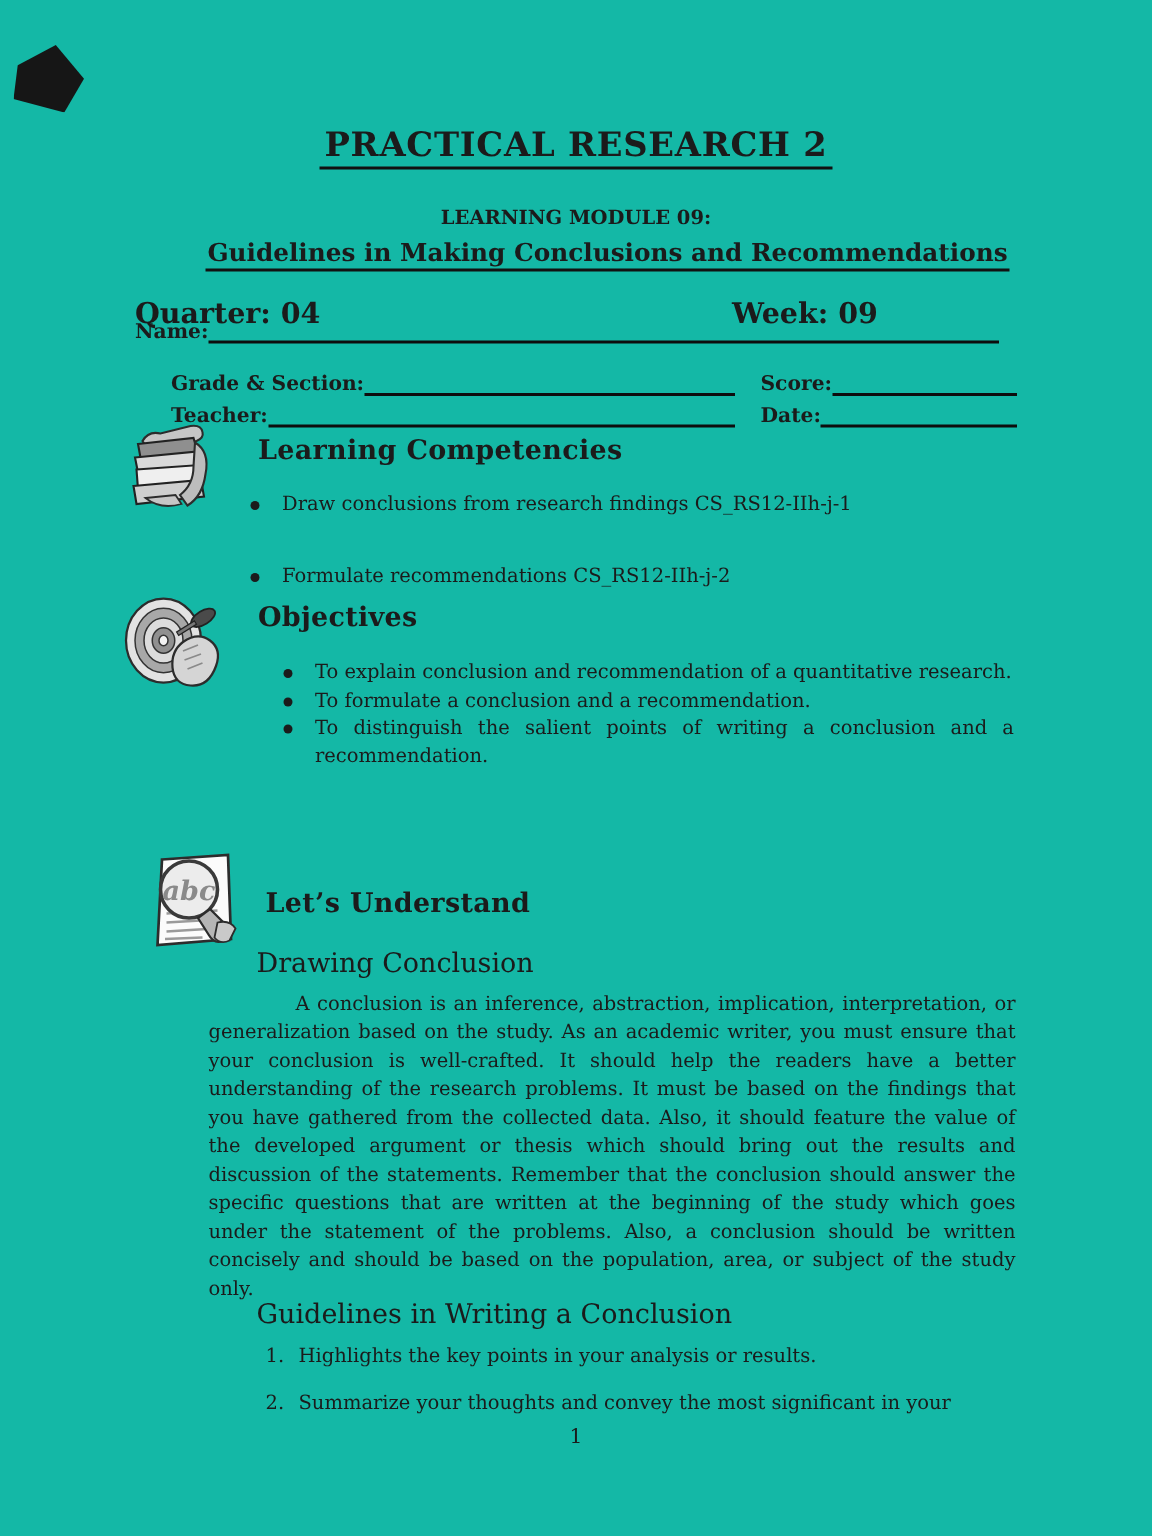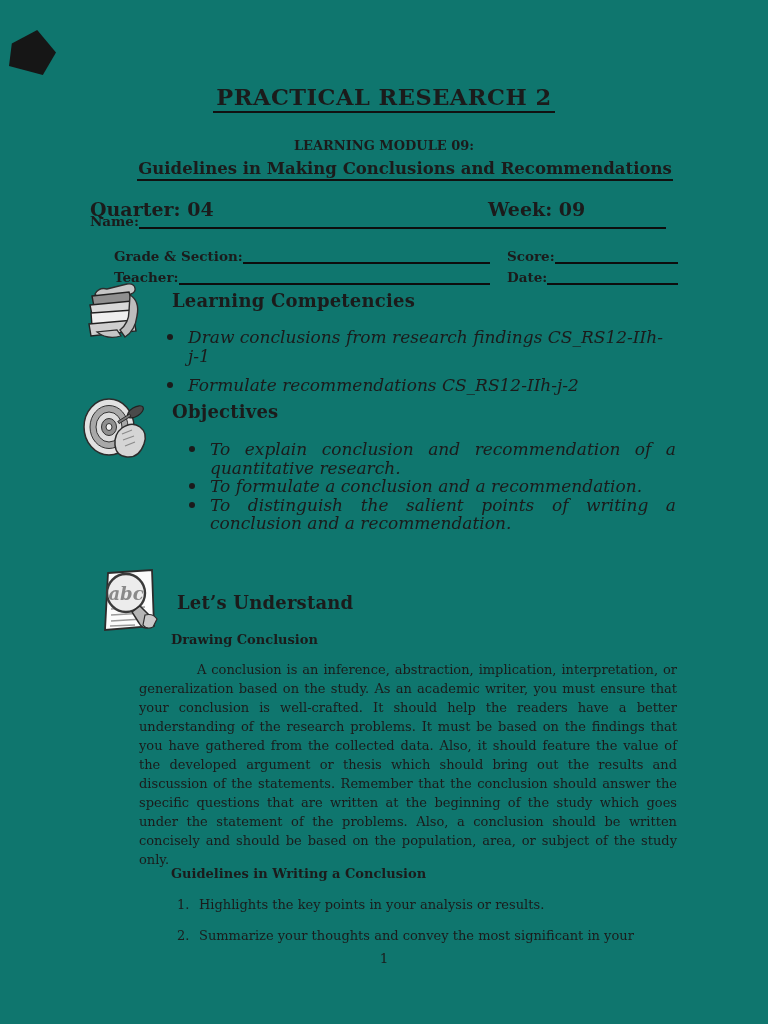--- a/index.html
+++ b/index.html
@@ -1,19 +1,19 @@
 <!DOCTYPE html>
 <html><head>
 <meta charset="utf-8">
 <style>
   html,body{margin:0;padding:0;background:#ffffff;}
   .page{
     position:relative;
     width:768px;height:1024px;
-    background:#0f766e;
+    background:#14b8a6;
     font-family:"DejaVu Serif","Liberation Serif",serif;
     color:#1b1b1b;
     overflow:hidden;
   }
   .abs{position:absolute;}
 
   
   .scan-artifact{
     left:9px;top:30px;width:47px;height:45px;
     background:#161616;
@@ -36,24 +36,24 @@
   .row-grade{top:247px;width:588px;}
   .row-teacher{top:268px;width:588px;}
   .fgroup{display:flex;align-items:flex-end;margin-left:24px;}
   .fgroup.left{width:376px;}
   .fgroup.right{flex:1;margin-left:17px;}
   .fline{flex:1;border-bottom:2px solid #0d0d0d;height:15px;}
   .flabel{white-space:nowrap;}
 
   
   .sec-heading{font-size:18px;font-weight:bold;letter-spacing:.2px;}
-  .sub-heading{font-size:13px;font-weight:bold;}
+  .sub-heading{font-size:18px;font-weight:normal;}
 
   
-  .bullet-item{display:flex;font-size:17px;line-height:18.5px;font-style:italic;}
+  .bullet-item{display:flex;font-size:13px;line-height:18.5px;}
   .bdot{width:6px;height:6px;border-radius:50%;background:#1b1b1b;margin-top:6px;flex:none;}
   .btext{margin-left:15px;}
   .obj-list{display:flex;flex-direction:column;}
   .obj-list .btext{text-align:justify;flex:1;}
 
   
   .body-par{font-size:13px;line-height:19px;text-align:justify;text-indent:58px;}
 
   
   .num-item{display:flex;font-size:13px;line-height:18px;}

